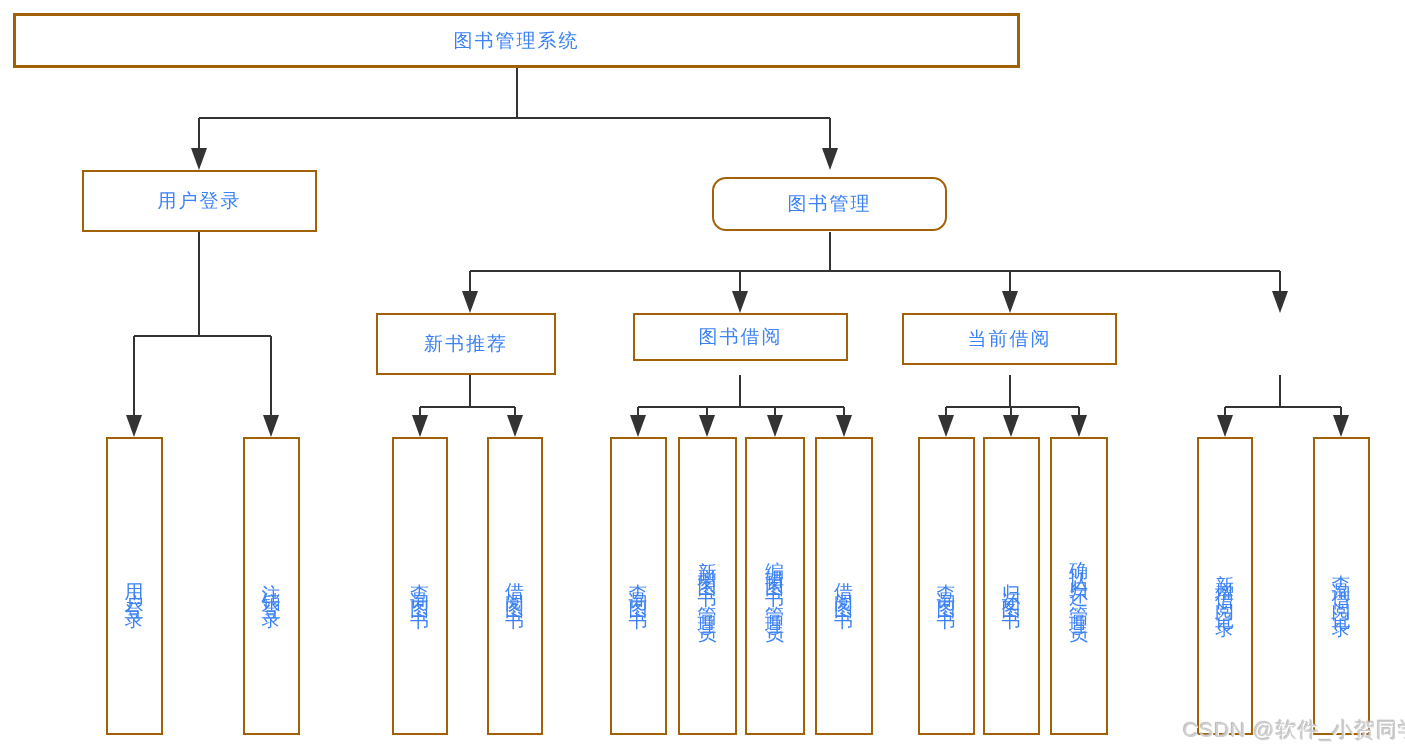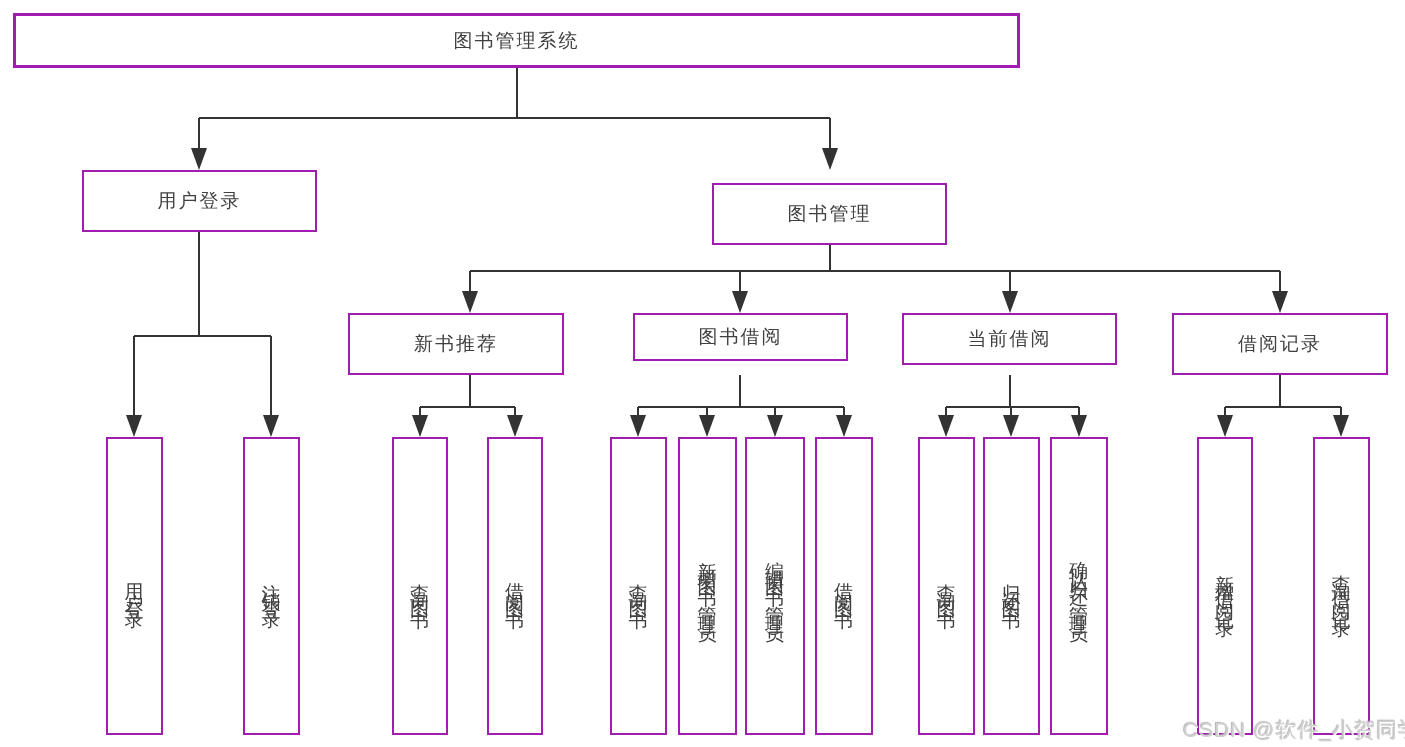--- a/index.html
+++ b/index.html
@@ -17,22 +17,22 @@
   }
   .connectors {
     position: absolute;
     left: 0;
     top: 0;
     z-index: 0;
   }
   .box {
     position: absolute;
     background: #ffffff;
-    border: 2px solid #a21caf;
-    color: #404040;
+    border: 2px solid #a16207;
+    color: #3b82f6;
     display: flex;
     align-items: center;
     justify-content: center;
     box-sizing: border-box;
     z-index: 1;
   }
   .box.h {
     font-size: 19px;
     letter-spacing: 2px;
   }
@@ -122,26 +122,25 @@
     <line x1="1225" y1="407" x2="1341" y2="407" fill="none"></line>
     <line x1="1225" y1="407" x2="1225" y2="417" fill="none"></line>
     <polygon points="1217,415 1233,415 1225,437" stroke="none"></polygon>
     <line x1="1341" y1="407" x2="1341" y2="417" fill="none"></line>
     <polygon points="1333,415 1349,415 1341,437" stroke="none"></polygon>
   </svg>
 
   <div class="box h root" style="left:13px; top:13px; width:1007px; height:55px;">图书管理系统</div>
 
   <div class="box h" style="left:82px; top:170px; width:235px; height:62px;">用户登录</div>
-  <div class="box h" style="left:712px; top:183px; width:235px; height:62px;">图书管理</div>
+  <div class="box h" style="left:712px; top:177px; width:235px; height:54px;border-radius:14px;">图书管理</div>
 
-  <div class="box h" style="left:348px; top:313px; width:216px; height:62px;font-family:Liberation Mono, monospace;">新书推荐</div>
+  <div class="box h" style="left:376px; top:313px; width:180px; height:62px;font-family:Liberation Mono, monospace;">新书推荐</div>
   <div class="box h" style="left:633px; top:313px; width:215px; height:48px;">图书借阅</div>
   <div class="box h" style="left:902px; top:313px; width:215px; height:52px;">当前借阅</div>
-  <div class="box h" style="left:1172px; top:313px; width:216px; height:62px;">借阅记录</div>
 
   <div class="box v" style="left:106px; top:437px; width:57px; height:298px;">
     <span>用户登录</span>
   </div>
   <div class="box v" style="left:243px; top:437px; width:57px; height:298px;">
     <span>注销登录</span>
   </div>
 
   <div class="box v" style="left:392px; top:437px; width:56px; height:298px;">
     <span>查询图书</span>

